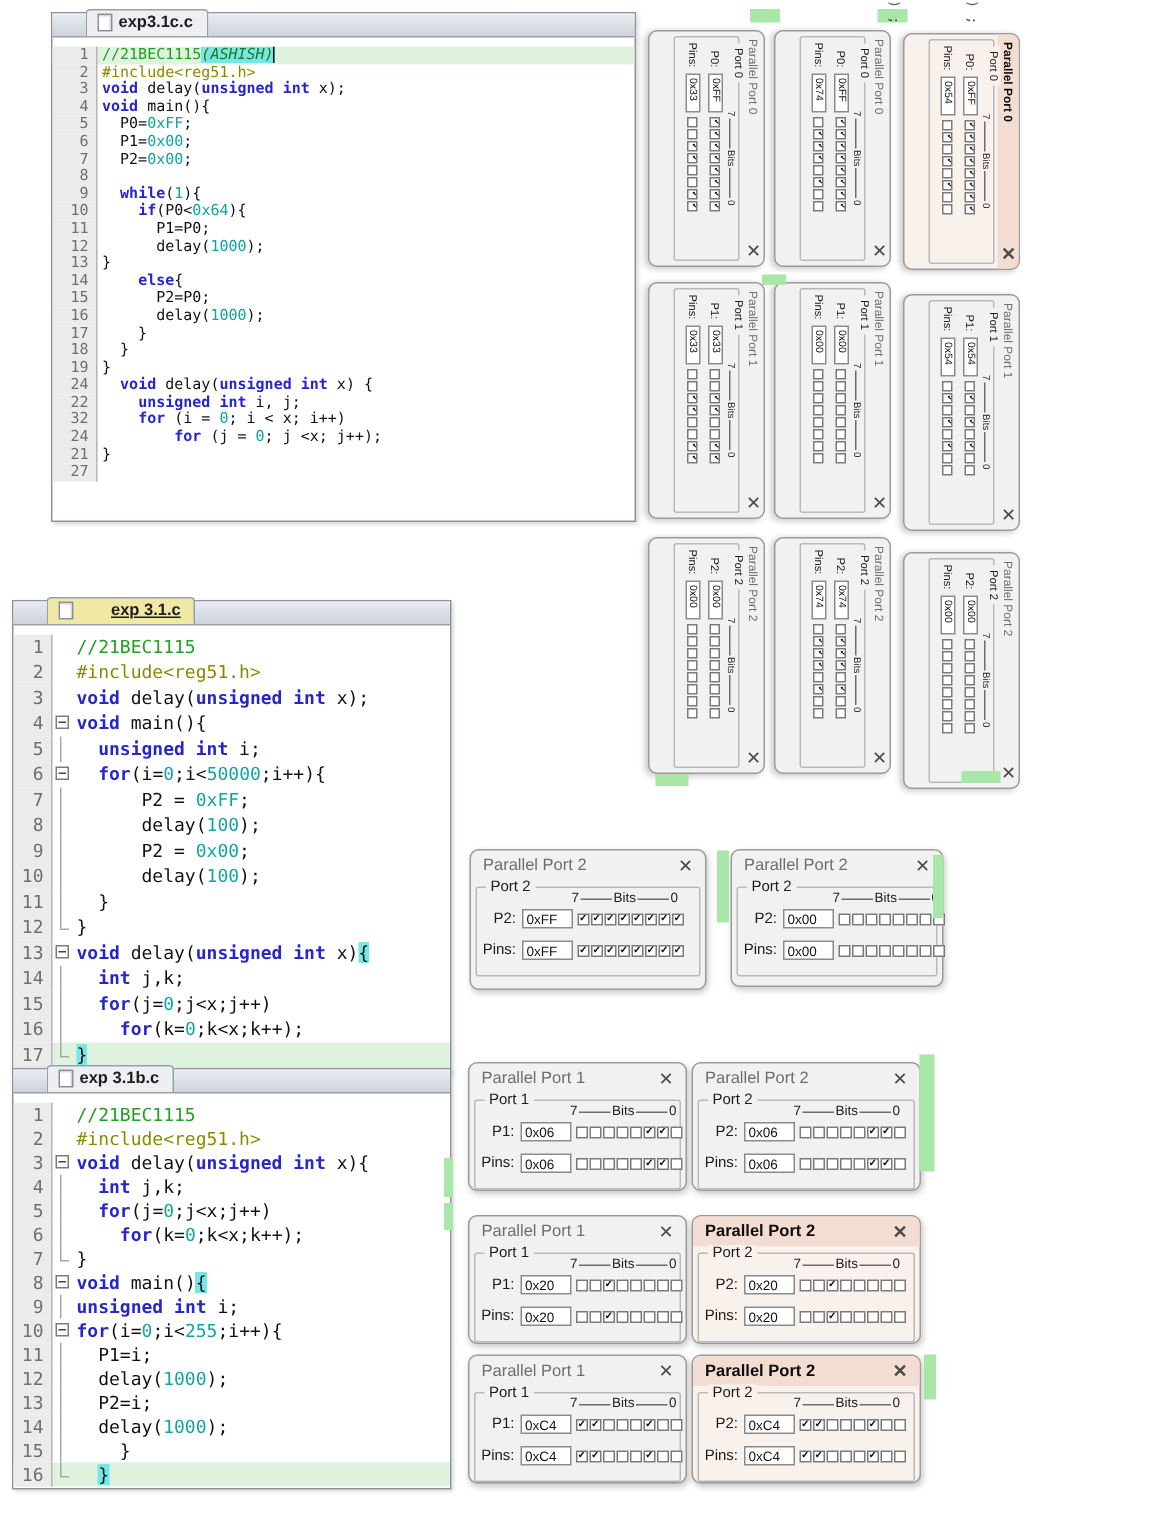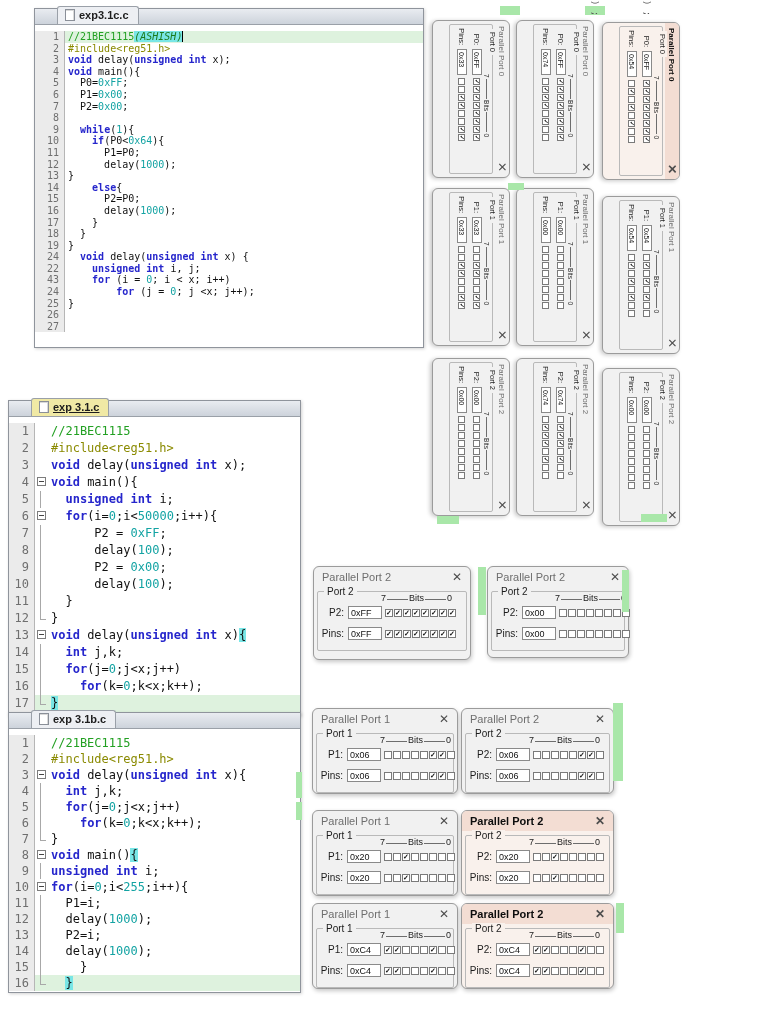--- a/index.html
+++ b/index.html
@@ -6,21 +6,21 @@
   #stage{position:relative;width:768px;height:1024px;background:#fff;overflow:hidden;}
 
   
   .editor-window{position:absolute;border:1px solid #8f949c;background:#fff;box-shadow:1px 1px 3px rgba(0,0,0,.18);}
   #editor1{left:34px;top:8px;width:388px;height:338px;--fs:10px;--lh:11.6px;--gut:30px;}
   #editor2{left:8px;top:400px;width:291px;height:314px;--fs:12px;--lh:17px;--gut:26px;}
   #editor3{left:8px;top:712px;width:291px;height:279px;--fs:12px;--lh:16px;--gut:26px;}
   .tabbar{height:16px;background:linear-gradient(#e9ecf1,#cdd3db);border-bottom:1px solid #9aa0a8;display:flex;align-items:flex-end;padding-left:22px;box-sizing:border-box;}
   .tab{display:flex;align-items:center;gap:4px;background:#edeff3;border:1px solid #9aa0a8;border-bottom:none;border-radius:3px 3px 0 0;padding:2px 9px 3px 7px;font-size:11px;font-weight:bold;color:#1d1d1d;}
   .tab-yellow{background:#f0e9a5;}
-  .tab-yellow .tab-label{text-decoration:underline;}
+  .tab-yellow .tab-label{text-decoration:underline;margin-left:21px;}
   .doc-icon{width:8px;height:10px;background:#fff;border:1px solid #8a8f98;box-shadow:inset -1px 1px 0 #d9d9d9;flex:none;}
   .editor-body{position:absolute;top:22px;bottom:0;left:0;right:0;overflow:hidden;font-family:"DejaVu Sans Mono",monospace;font-size:var(--fs);}
   .cline{display:flex;height:var(--lh);line-height:var(--lh);white-space:pre;}
   .lnum{width:var(--gut);background:#ebebeb;border-right:1px solid #b6b6b6;color:#6f6f6f;text-align:right;padding-right:5px;box-sizing:border-box;flex:none;}
   .fold{width:13px;flex:none;position:relative;}
   .fold-o::before{content:"";position:absolute;left:2px;top:3px;width:7px;height:7px;border:1px solid #7c7c7c;background:#fff;}
   .fold-o::after{content:"";position:absolute;left:4px;top:7px;width:5px;height:1px;background:#444;}
   .fold-v::before{content:"";position:absolute;left:5px;top:0;bottom:0;width:1px;background:#a8a8a8;}
   .fold-e::before{content:"";position:absolute;left:5px;top:0;height:55%;width:1px;background:#a8a8a8;}
   .fold-e::after{content:"";position:absolute;left:5px;top:55%;width:6px;height:1px;background:#a8a8a8;}
@@ -91,24 +91,23 @@
         <div class="cline"><span class="lnum">12</span><span class="ctext"><span class="tk-p">      delay(</span><span class="tk-n">1000</span><span class="tk-p">);</span></span></div>
         <div class="cline"><span class="lnum">13</span><span class="ctext"><span class="tk-p">}</span></span></div>
         <div class="cline"><span class="lnum">14</span><span class="ctext"><span class="tk-p">    </span><span class="tk-k">else</span><span class="tk-p">{</span></span></div>
         <div class="cline"><span class="lnum">15</span><span class="ctext"><span class="tk-p">      P2=P0;</span></span></div>
         <div class="cline"><span class="lnum">16</span><span class="ctext"><span class="tk-p">      delay(</span><span class="tk-n">1000</span><span class="tk-p">);</span></span></div>
         <div class="cline"><span class="lnum">17</span><span class="ctext"><span class="tk-p">    }</span></span></div>
         <div class="cline"><span class="lnum">18</span><span class="ctext"><span class="tk-p">  }</span></span></div>
         <div class="cline"><span class="lnum">19</span><span class="ctext"><span class="tk-p">}</span></span></div>
         <div class="cline"><span class="lnum">24</span><span class="ctext"><span class="tk-p">  </span><span class="tk-k">void</span><span class="tk-p"> delay(</span><span class="tk-k">unsigned</span><span class="tk-p"> </span><span class="tk-k">int</span><span class="tk-p"> x) {</span></span></div>
         <div class="cline"><span class="lnum">22</span><span class="ctext"><span class="tk-p">    </span><span class="tk-k">unsigned</span><span class="tk-p"> </span><span class="tk-k">int</span><span class="tk-p"> i, j;</span></span></div>
-        <div class="cline"><span class="lnum">43</span><span class="ctext"><span class="tk-p">    </span><span class="tk-k">for</span><span class="tk-p"> (i = </span><span class="tk-n">0</span><span class="tk-p">; i &lt; x; i++)</span></span></div>
+        <div class="cline"><span class="lnum">32</span><span class="ctext"><span class="tk-p">    </span><span class="tk-k">for</span><span class="tk-p"> (i = </span><span class="tk-n">0</span><span class="tk-p">; i &lt; x; i++)</span></span></div>
         <div class="cline"><span class="lnum">24</span><span class="ctext"><span class="tk-p">        </span><span class="tk-k">for</span><span class="tk-p"> (j = </span><span class="tk-n">0</span><span class="tk-p">; j &lt;x; j++);</span></span></div>
-        <div class="cline"><span class="lnum">25</span><span class="ctext"><span class="tk-p">}</span></span></div>
-        <div class="cline"><span class="lnum">26</span><span class="ctext"></span></div>
+        <div class="cline"><span class="lnum">21</span><span class="ctext"><span class="tk-p">}</span></span></div>
         <div class="cline"><span class="lnum">27</span><span class="ctext"></span></div>
       </div>
     </div>
   <div id="editor2" class="editor-window">
       <div class="tabbar">
         <div class="tab tab-yellow">
           <span class="doc-icon"></span>
           <span class="tab-label">exp 3.1.c</span>
         </div>
       </div>

